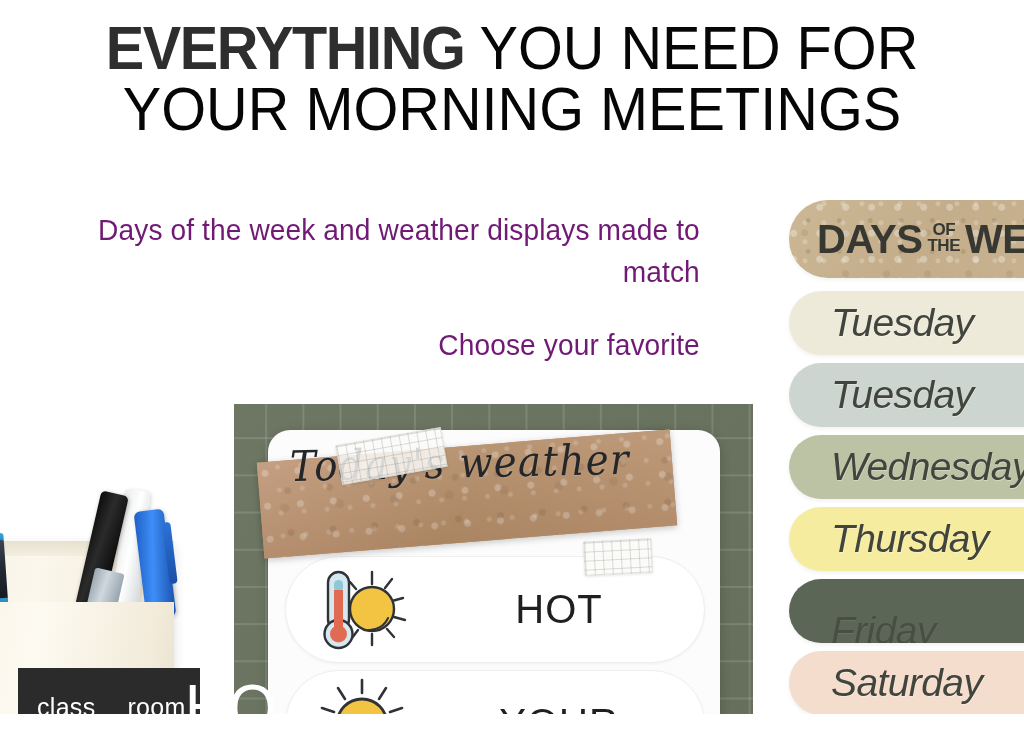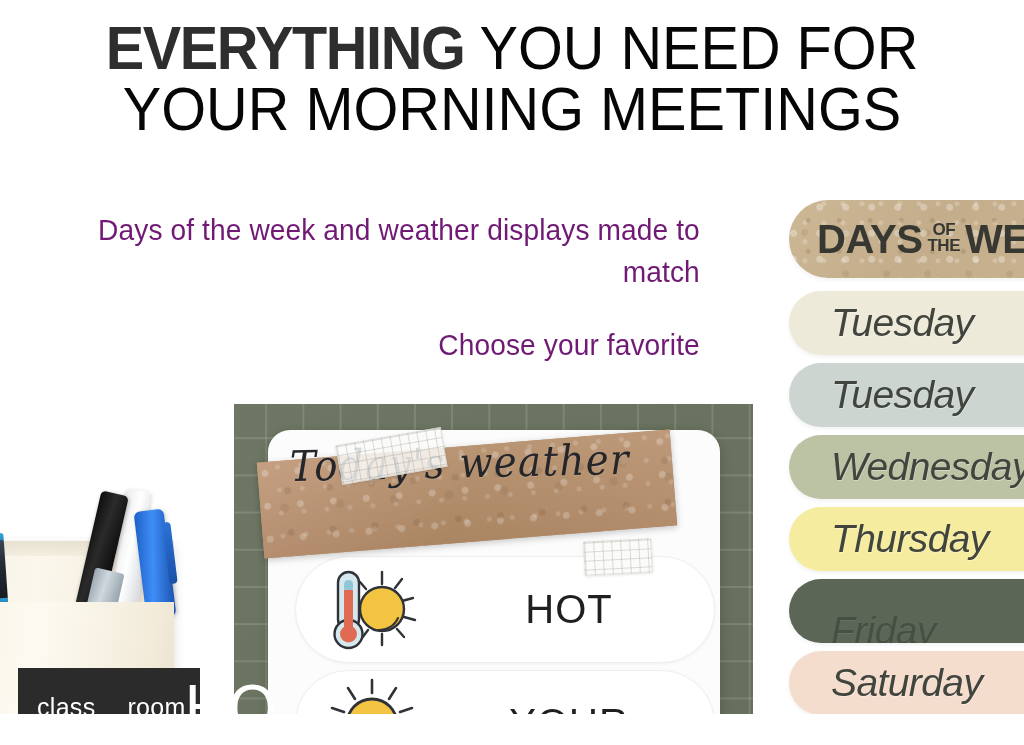--- a/index.html
+++ b/index.html
@@ -231,21 +231,21 @@
     left: 316px;
     top: 110px;
     width: 68px;
     height: 34px;
     transform: rotate(-3deg);
   }
 
   
   .weather-row {
     position: absolute;
-    left: 27px;
+    left: 17px;
     width: 420px;
     height: 107px;
     background: #ffffff;
     border: 1.5px solid #f0efed;
     border-radius: 54px;
     display: flex;
     align-items: center;
     box-shadow: 0 1px 3px rgba(0,0,0,0.05);
     z-index: 3;
   }

